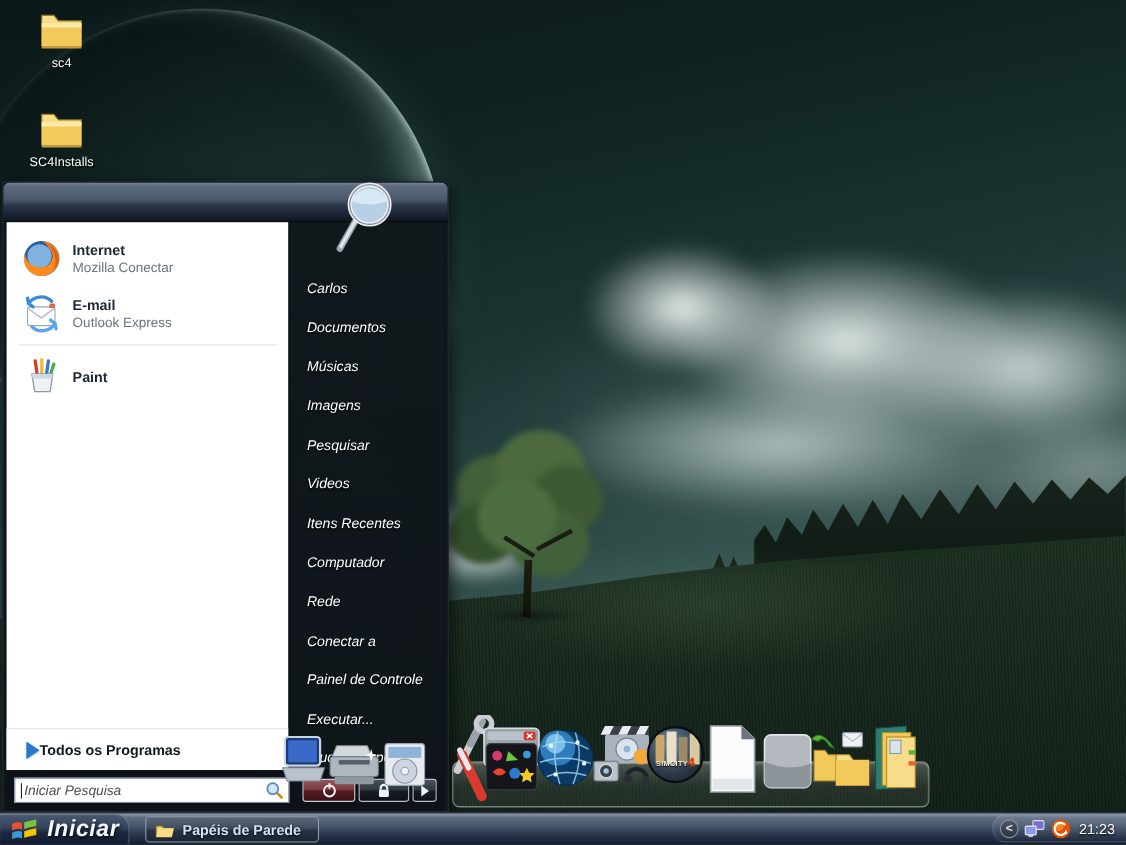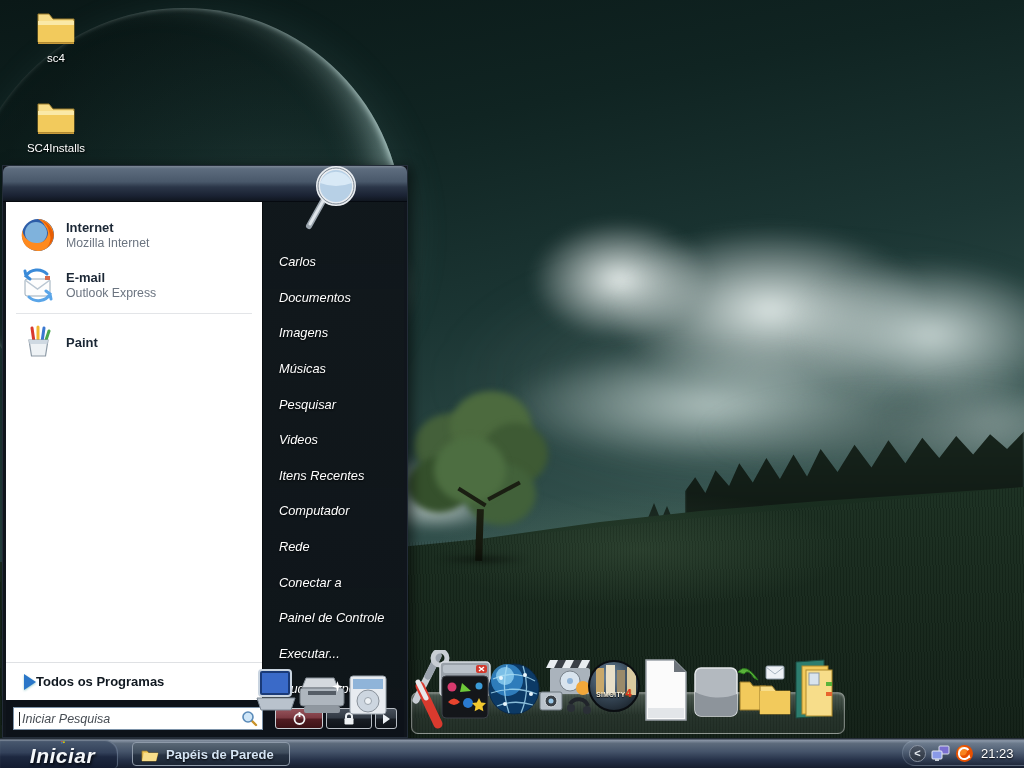--- a/index.html
+++ b/index.html
@@ -116,21 +116,21 @@
 
   
   .taskbar { position:absolute; left:0; top:738px; width:1024px; height:30px; z-index:10;
     background:linear-gradient(#0a1018 0%, #0a1018 6%, #8removed 0); }
   .taskbar-bg { position:absolute; inset:0;
     background:linear-gradient(#0b111a 0%, #8793a3 8%, #5d6b7c 18%, #45546a 45%, #27334a 72%, #161e2e 100%); }
   .start-btn { position:absolute; left:0; top:2px; width:118px; height:28px; cursor:pointer;
     background:linear-gradient(#4a5a70 0%, #33415a 45%, #1d2840 60%, #131c30 100%);
     border-top-right-radius:13px; border-bottom-right-radius:4px;
     border-right:1px solid rgba(150,170,195,0.45); box-shadow:inset 0 1px 1px rgba(255,255,255,0.25);
-    display:flex; align-items:center;flex-direction:column; }
+    display:flex; align-items:center; }
   .start-label { color:#f4f7fa; font-size:21px; font-weight:bold; font-style:italic;
     margin-left:8px; text-shadow:1px 2px 3px rgba(0,0,0,0.8); letter-spacing:0.5px; }
   .task-btn { position:absolute; left:132px; top:4px; width:158px; height:24px; border-radius:4px; cursor:pointer;
     background:linear-gradient(#5a6876 0%, #3e4c5c 45%, #273344 55%, #1b2534 100%);
     border:1px solid #8e9aa9; display:flex; align-items:center; gap:7px; padding-left:8px;font-weight:bold; }
   .task-label { color:#d4e4f4; font-size:13px; text-shadow:0 1px 2px #000; }
   .tray { position:absolute; right:0; top:2px; height:26px; width:122px; border-radius:13px 0 0 13px;
     background:linear-gradient(rgba(150,165,185,0.30),rgba(50,62,80,0.20)); border:1px solid rgba(200,215,230,0.18); border-right:none;
     display:flex; align-items:center; gap:5px; padding-left:6px; }
   .chev { width:17px; height:17px; border-radius:50%; background:linear-gradient(#4c5665,#2c3440);
@@ -206,21 +206,21 @@
 
       <div class="pinned-item">
         <svg width="36" height="36" viewBox="0 0 36 36">
           <circle cx="18" cy="18" r="16" fill="#2d5da8"></circle>
           <circle cx="16" cy="16" r="11" fill="#7fb2dc"></circle>
           <path d="M18 2 A16 16 0 1 1 2.5 13 A14 14 0 0 0 18 26 A10 10 0 0 0 25 9 C23 5 20 3 18 2 Z" fill="#ff8a1e"></path>
           <path d="M18 2 C26 4 32.5 10 33.5 18 A16 16 0 0 1 27 30 A14 14 0 0 0 29.5 16 C28 8 23 3.8 18 2 Z" fill="#e85d04"></path>
         </svg>
         <div class="txt">
           <div class="t">Internet</div>
-          <div class="s">Mozilla Internet</div>
+          <div class="s">Mozilla Conectar</div>
         </div>
       </div>
 
       <div class="pinned-item">
         <svg width="36" height="36" viewBox="0 0 36 36">
           <rect x="5" y="12" width="25" height="17" rx="2" fill="#fdfdfd" stroke="#9aabb9"></rect>
           <path d="M5 13 L17.5 22 L30 13" fill="none" stroke="#b9c6d2" stroke-width="1.5"></path>
           <rect x="25" y="9" width="5" height="4" fill="#d86a4a"></rect>
           <path d="M27 7 A13 12 0 0 0 6 9 L10 12 M6 9 L5 4" fill="none" stroke="#3a8ad8" stroke-width="3" stroke-linecap="round"></path>
           <path d="M9 30 A13 12 0 0 0 30 27 L26 24 M30 27 L31 32" fill="none" stroke="#5aa5e8" stroke-width="3" stroke-linecap="round"></path>
@@ -251,22 +251,22 @@
       <div class="all-programs">
         <div class="ap-arrow"></div>
         <span class="ap-label">Todos os Programas</span>
       </div>
     </div>
 
     <div class="right-panel">
       <ul>
         <li>Carlos</li>
         <li>Documentos</li>
+        <li>Músicas</li>
         <li>Imagens</li>
-        <li>Músicas</li>
         <li>Pesquisar</li>
         <li>Videos</li>
         <li>Itens Recentes</li>
         <li>Computador</li>
         <li>Rede</li>
         <li>Conectar a</li>
         <li>Painel de Controle</li>
         <li>Executar...</li>
         <li>Ajuda e Suporte</li>
       </ul>

